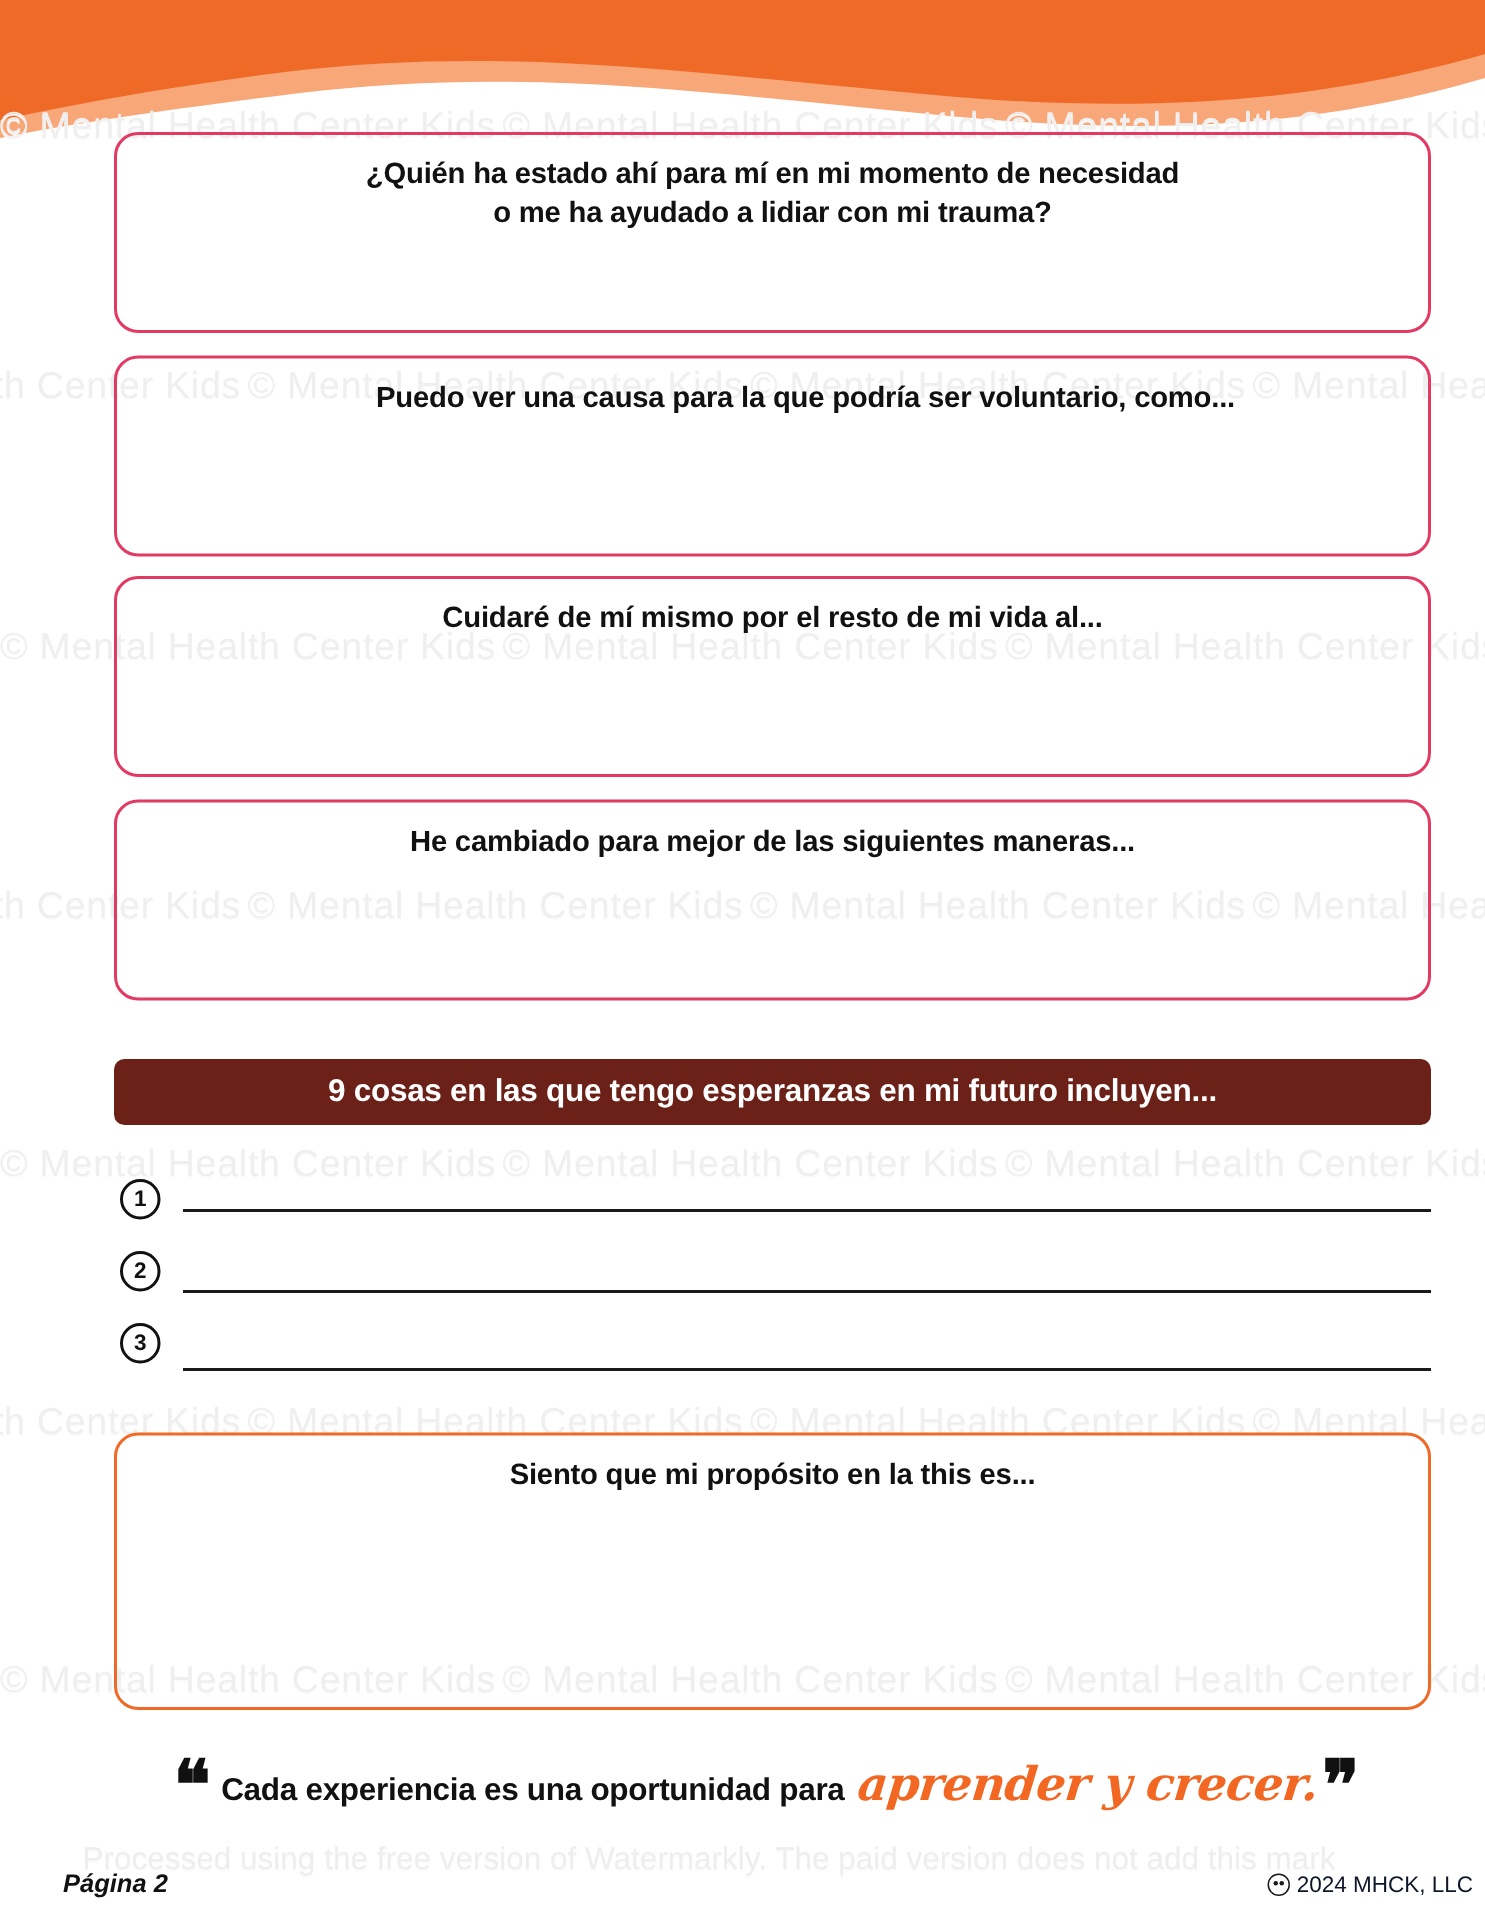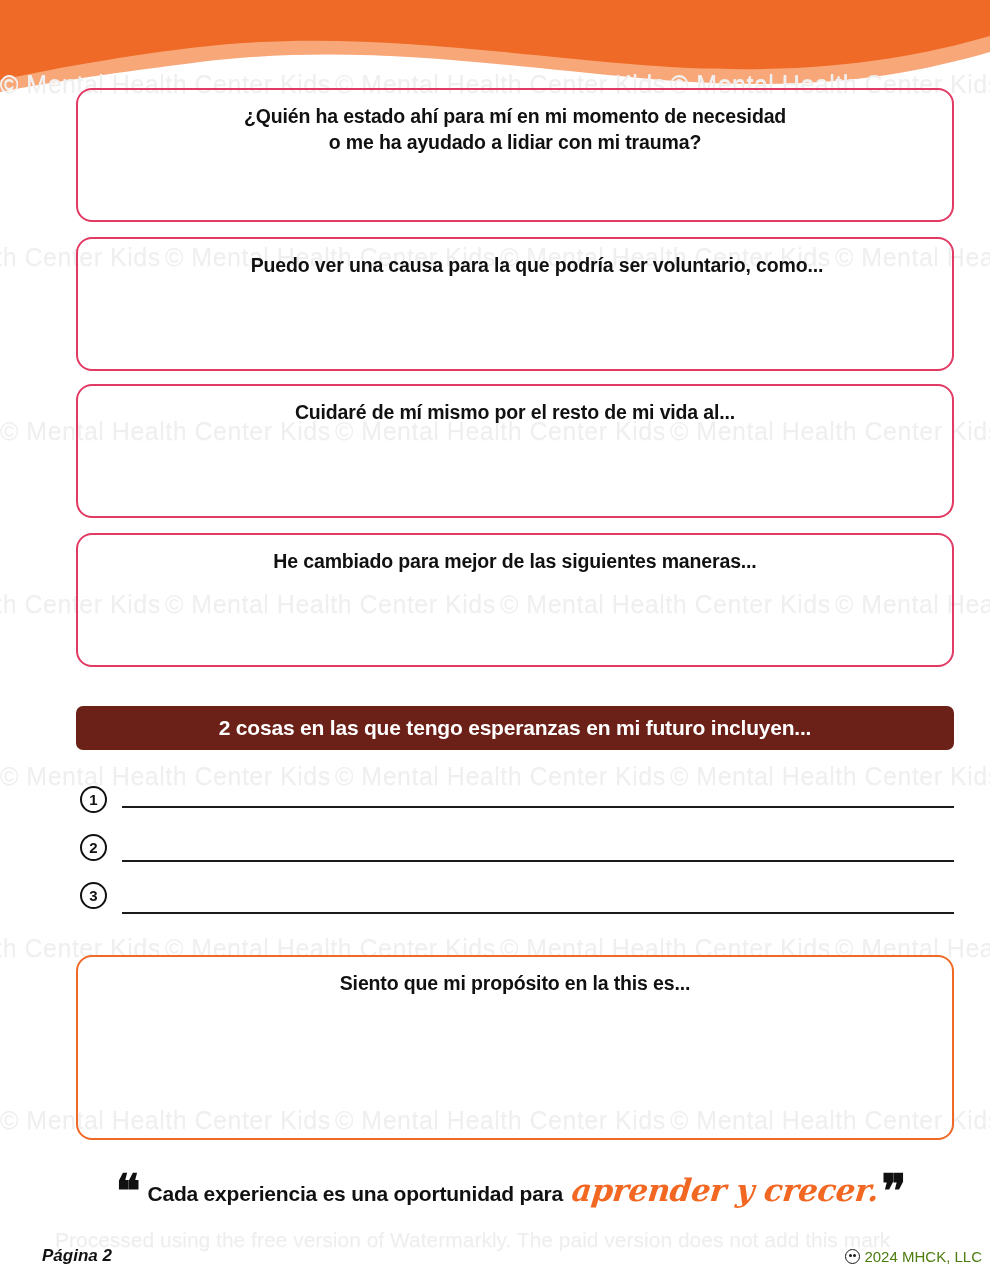--- a/index.html
+++ b/index.html
@@ -183,21 +183,21 @@
     font-style:italic;
     font-weight:700;
     color:#111111;
     text-align:right;
   }
   .copyright {
     position:absolute;
     right:24px;
     top:1248px;
     font-size:15px;
-    color:#4d7c0f;
+    color:#0f172a;
     display:flex;
     align-items:center;
     gap:4px;
   }
   .copy-glyph {
     display:inline-block;
     width:15px; height:15px;
     border:1.6px solid #1a1a1a;
     border-radius:50%;
     position:relative;
@@ -273,21 +273,21 @@
     </div>
   </div>
 
   <div class="prompt-box" style="top:533px; height:134px;">
     <div class="prompt-text">
       <span>He cambiado para mejor de las siguientes maneras...</span>
     </div>
   </div>
 
   <div class="banner">
-    <span class="banner-text">2 cosas en las que tengo esperanzas en mi futuro incluyen...</span>
+    <span class="banner-text">9 cosas en las que tengo esperanzas en mi futuro incluyen...</span>
   </div>
 
   <div class="numbered-list">
     <div class="num-row">
       <div class="num-circle">1</div>
       <div class="num-line" style="top:20px;"></div>
     </div>
     <div class="num-row">
       <div class="num-circle">2</div>
       <div class="num-line" style="top:26px;"></div>

